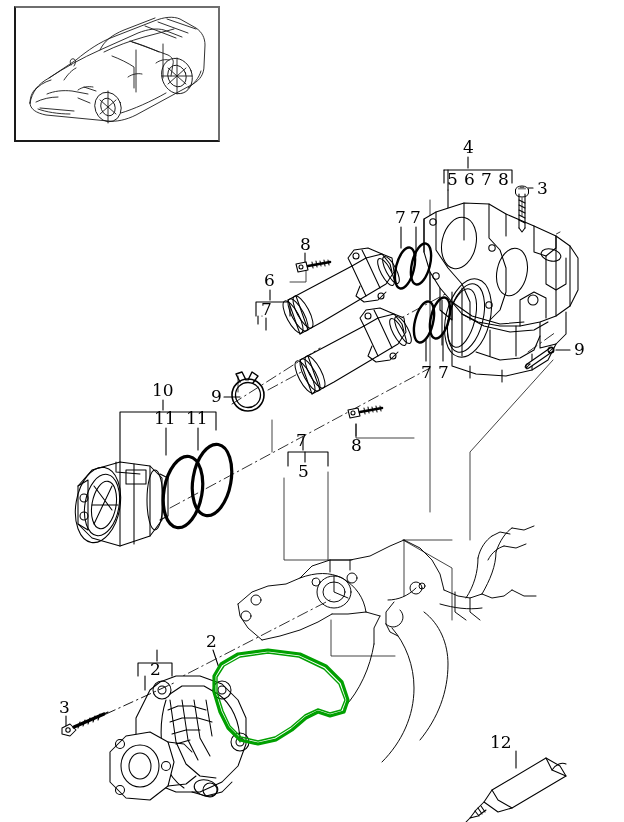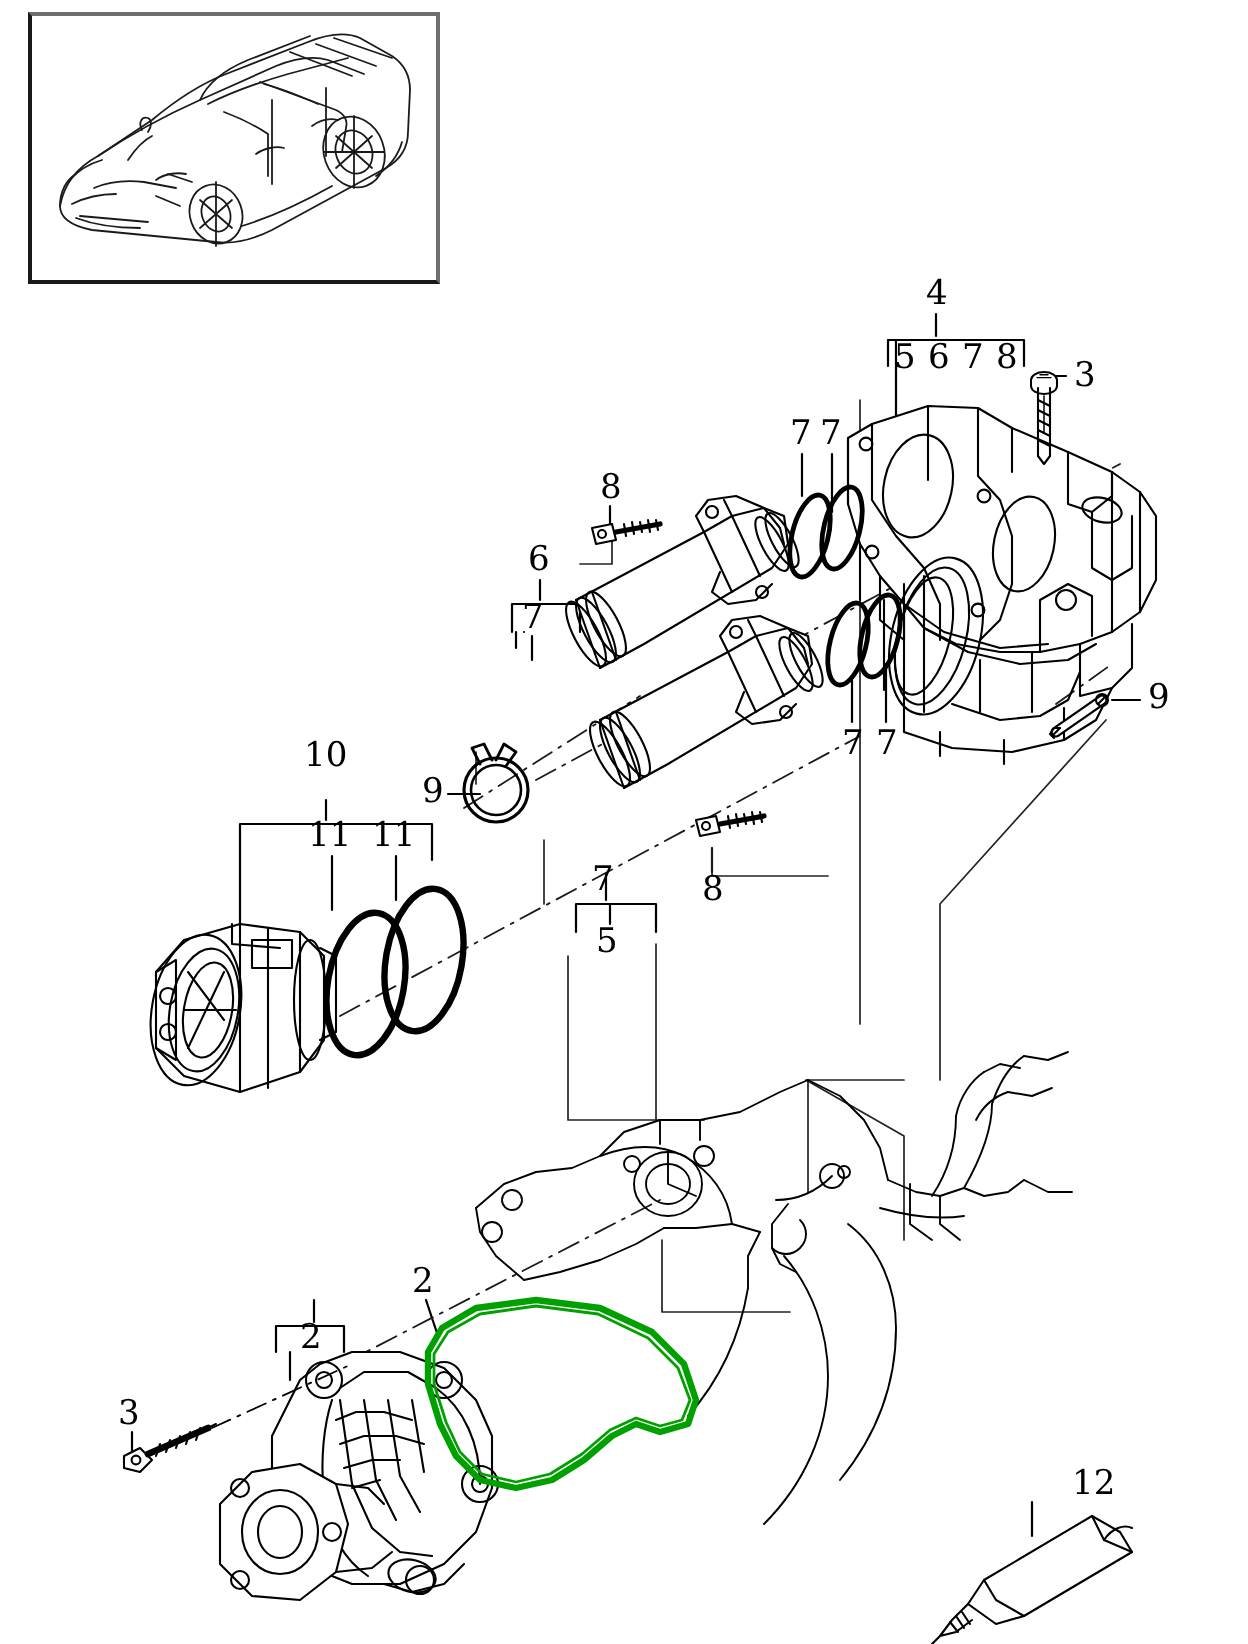--- a/index.html
+++ b/index.html
@@ -410,24 +410,24 @@
   <div class="lbl" style="left:537px;top:180px;">3</div>
   <div class="lbl" style="left:395px;top:209px;">7</div>
   <div class="lbl" style="left:410px;top:209px;">7</div>
   <div class="lbl" style="left:300px;top:236px;">8</div>
   <div class="lbl" style="left:264px;top:272px;">6</div>
   <div class="lbl" style="left:261px;top:301px;">7</div>
   <div class="lbl" style="left:421px;top:364px;">7</div>
   <div class="lbl" style="left:438px;top:364px;">7</div>
   <div class="lbl" style="left:574px;top:341px;">9</div>
   <div class="lbl" style="left:211px;top:388px;">9</div>
-  <div class="lbl" style="left:152px;top:370px;">10</div>
+  <div class="lbl" style="left:152px;top:382px;">10</div>
   <div class="lbl" style="left:154px;top:410px;">11</div>
   <div class="lbl" style="left:186px;top:410px;">11</div>
   <div class="lbl" style="left:351px;top:437px;">8</div>
   <div class="lbl" style="left:296px;top:432px;">7</div>
   <div class="lbl" style="left:298px;top:463px;">5</div>
   <div class="lbl" style="left:206px;top:633px;">2</div>
   <div class="lbl" style="left:150px;top:661px;">2</div>
   <div class="lbl" style="left:59px;top:699px;">3</div>
-  <div class="lbl" style="left:536px;top:734px;">12</div>
+  <div class="lbl" style="left:490px;top:734px;">12</div>
 
 </div>
 
 </body></html>

